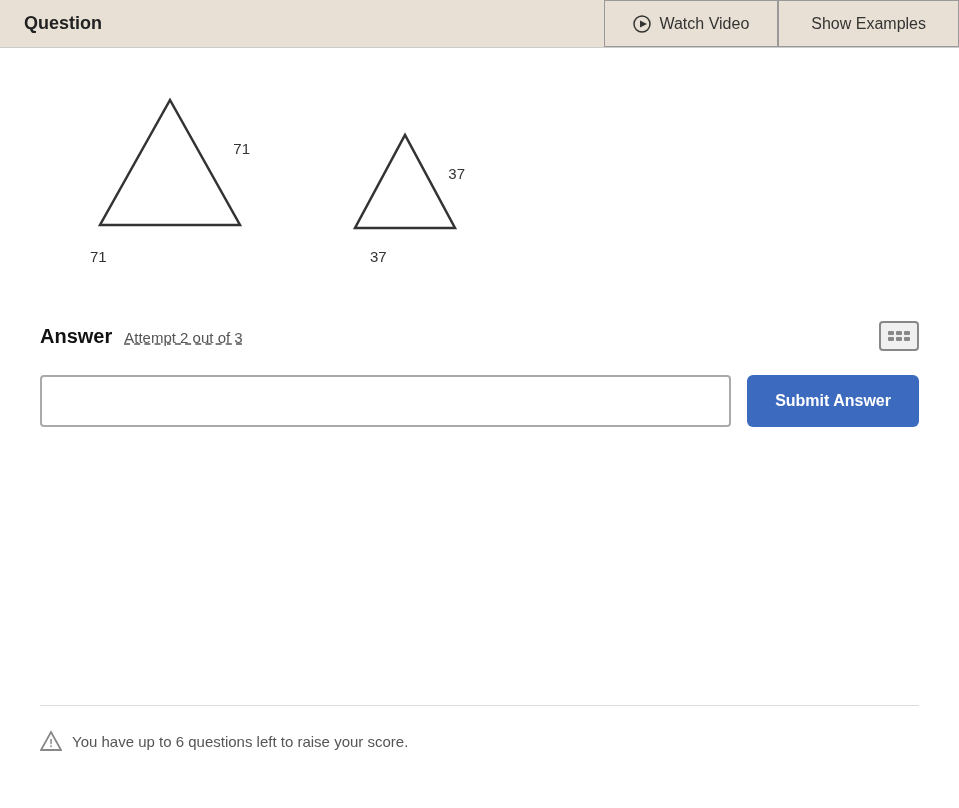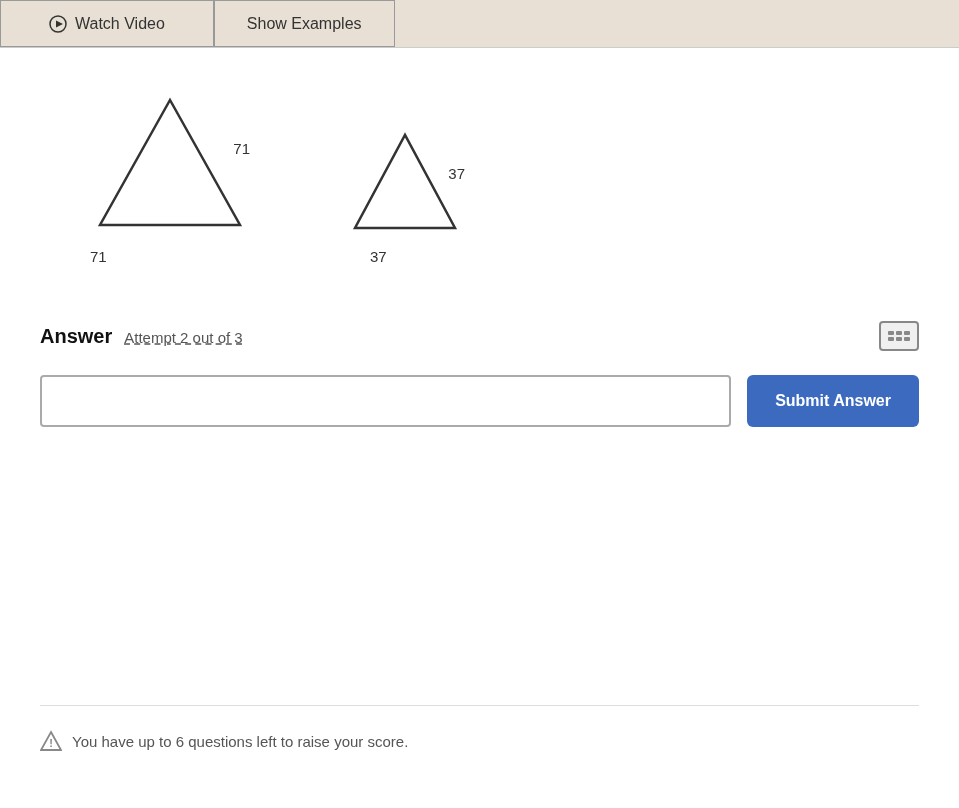--- a/index.html
+++ b/index.html
@@ -32,21 +32,21 @@
       font-size: 18px;
       font-weight: bold;
       color: #222;
       flex: 1;
     }
     .top-bar-watch {
       display: flex;
       align-items: center;
       justify-content: center;
       border: 1px solid #999;
-      padding: 0 48px;
+      padding: 0 28px;
       font-size: 16px;
       color: #333;
       cursor: pointer;
       background: #e8e0d4;
       gap: 8px;
     }
     .top-bar-watch .play-icon {
       width: 18px;
       height: 18px;
       display: inline-flex;
@@ -199,20 +199,23 @@
       align-items: baseline;
       gap: 0;
     }
   </style>
 </head>
 <body>
 
 <div class="page-wrapper">
 
   <div class="top-bar">
+    <div class="top-bar-question">
+      <span>Question</span>
+    </div>
     <div class="top-bar-watch">
       <span class="play-icon">
         <svg width="18" height="18" viewBox="0 0 18 18">
           <circle cx="9" cy="9" r="8" fill="none" stroke="#333" stroke-width="1.5"></circle>
           <polygon points="7,5.5 14,9 7,12.5" fill="#333"></polygon>
         </svg>
       </span>
       <span>Watch Video</span>
     </div>
     <div class="top-bar-examples">

